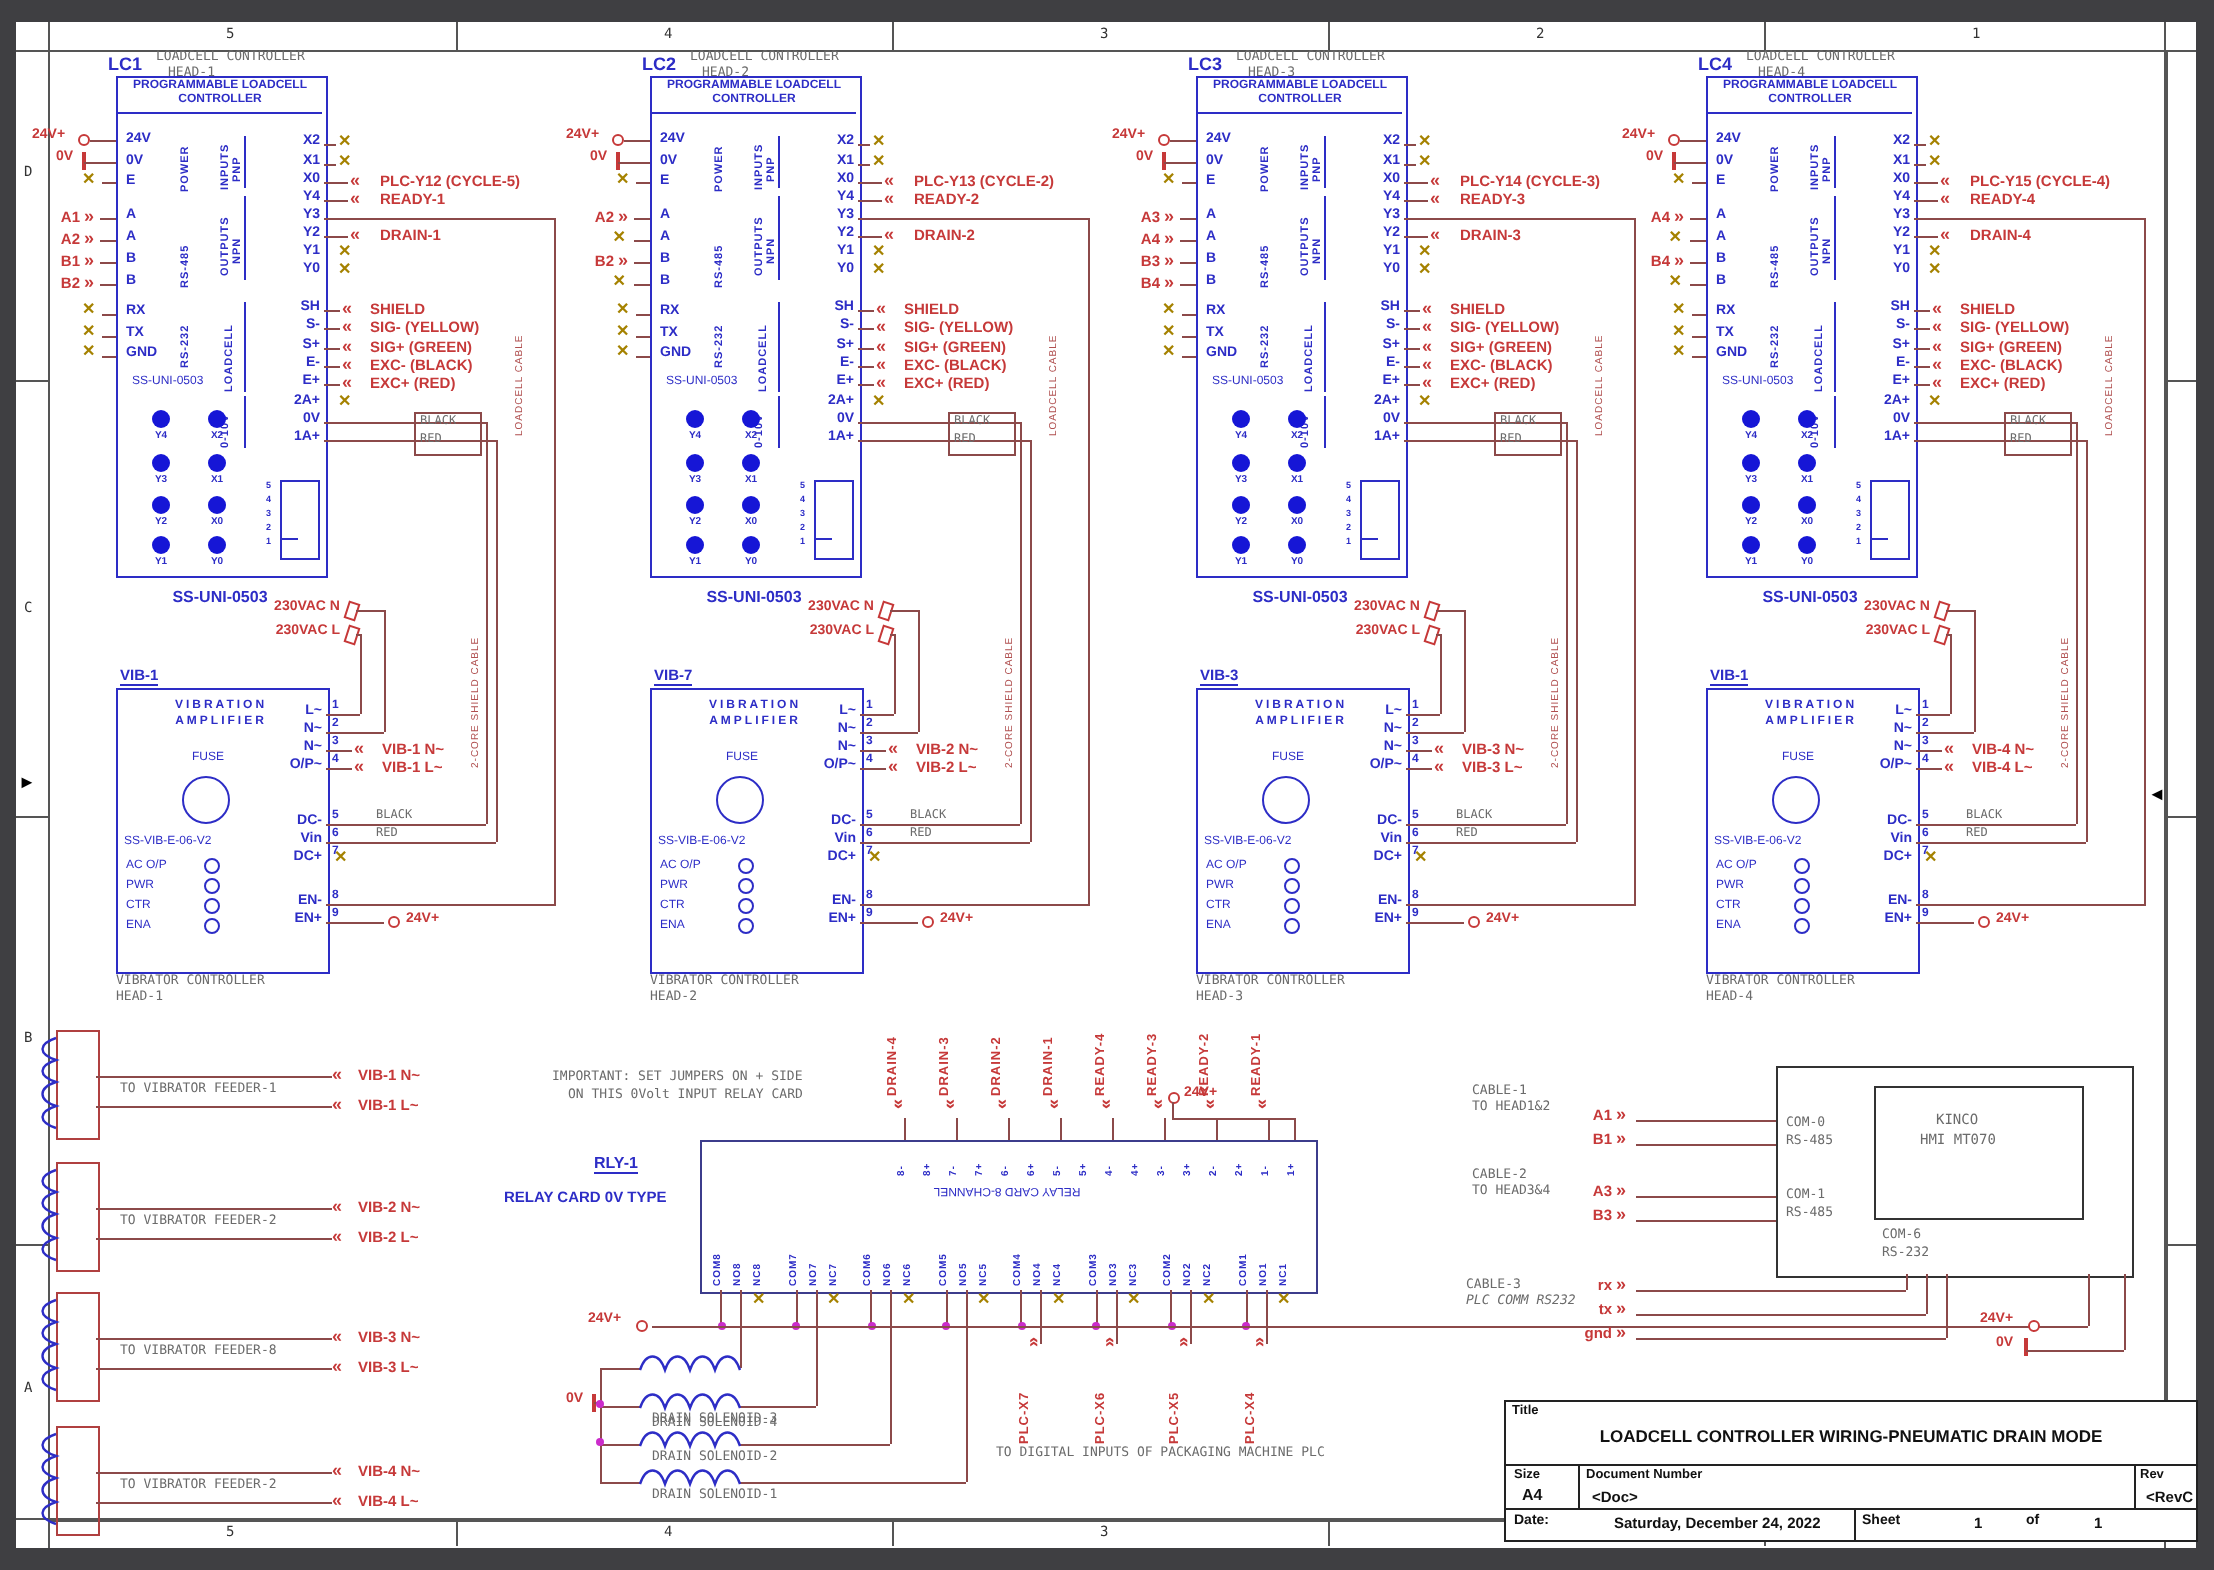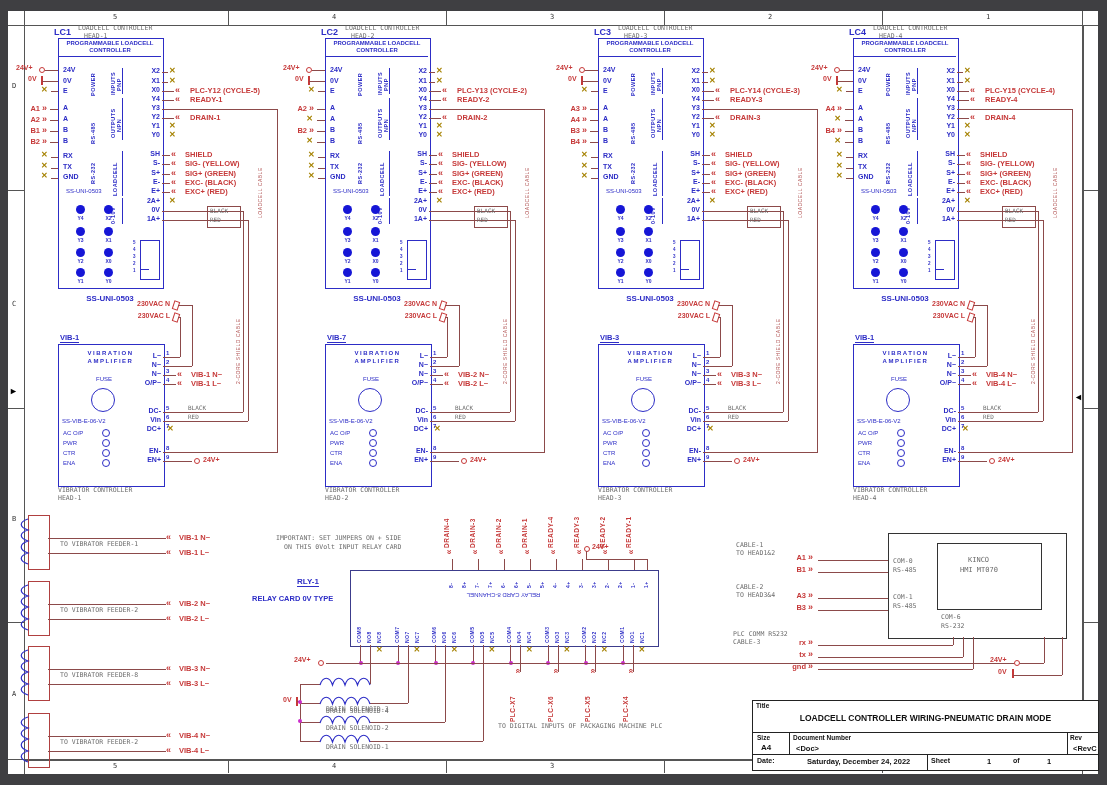--- a/index.html
+++ b/index.html
@@ -1179,21 +1179,21 @@
     <div class="w" style="left:818px;top:572px;width:70px;"></div>
   <span class="gt" style="left:736px;top:583px;">CABLE-2</span>
   <span class="gt" style="left:736px;top:591px;">TO HEAD3&amp;4</span>
   <span class="rl" style="left:780px;top:591px;width:26px;text-align:right;">A3</span>
   <span class="arr" style="left:808px;top:591px;">»</span>
     <div class="w" style="left:818px;top:598px;width:70px;"></div>
   <span class="rl" style="left:780px;top:603px;width:26px;text-align:right;">B3</span>
   <span class="arr" style="left:808px;top:603px;">»</span>
     <div class="w" style="left:818px;top:610px;width:70px;"></div>
   <span class="gt" style="left:733px;top:638px;">CABLE-3</span>
-  <span class="gt" style="left:733px;top:630px;">PLC COMM RS232</span>
+  <span class="gt" style="left:733px;top:646px;font-style:italic;">PLC COMM RS232</span>
   <span class="rl" style="left:780px;top:638px;width:26px;text-align:right;">rx</span>
   <span class="arr" style="left:808px;top:638px;">»</span>
     <div class="w" style="left:818px;top:645px;width:135px;"></div>
   <div class="wv" style="left:953px;top:637px;height:8px;"></div>
   <span class="rl" style="left:780px;top:650px;width:26px;text-align:right;">tx</span>
   <span class="arr" style="left:808px;top:650px;">»</span>
     <div class="w" style="left:818px;top:657px;width:145px;"></div>
   <div class="wv" style="left:963px;top:637px;height:20px;"></div>
   <span class="rl" style="left:780px;top:662px;width:26px;text-align:right;">gnd</span>
   <span class="arr" style="left:808px;top:662px;">»</span>

